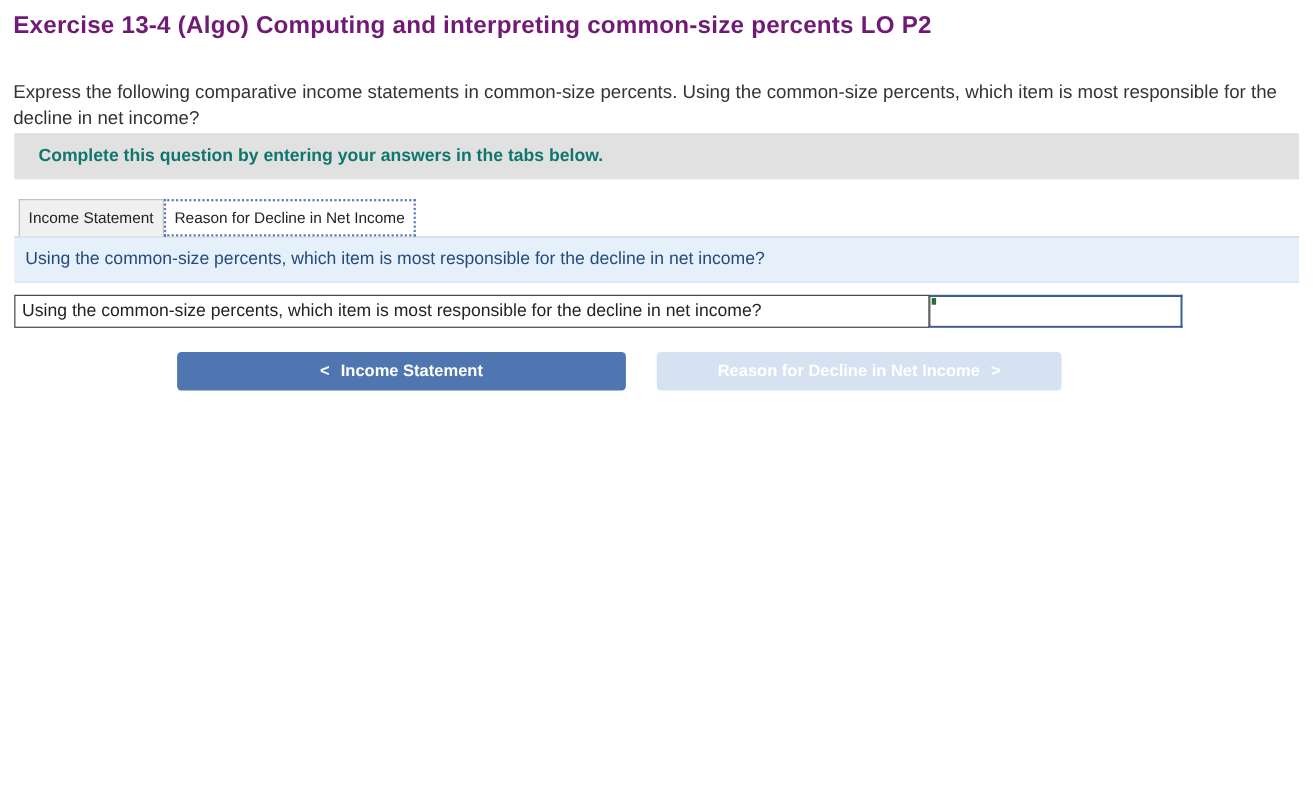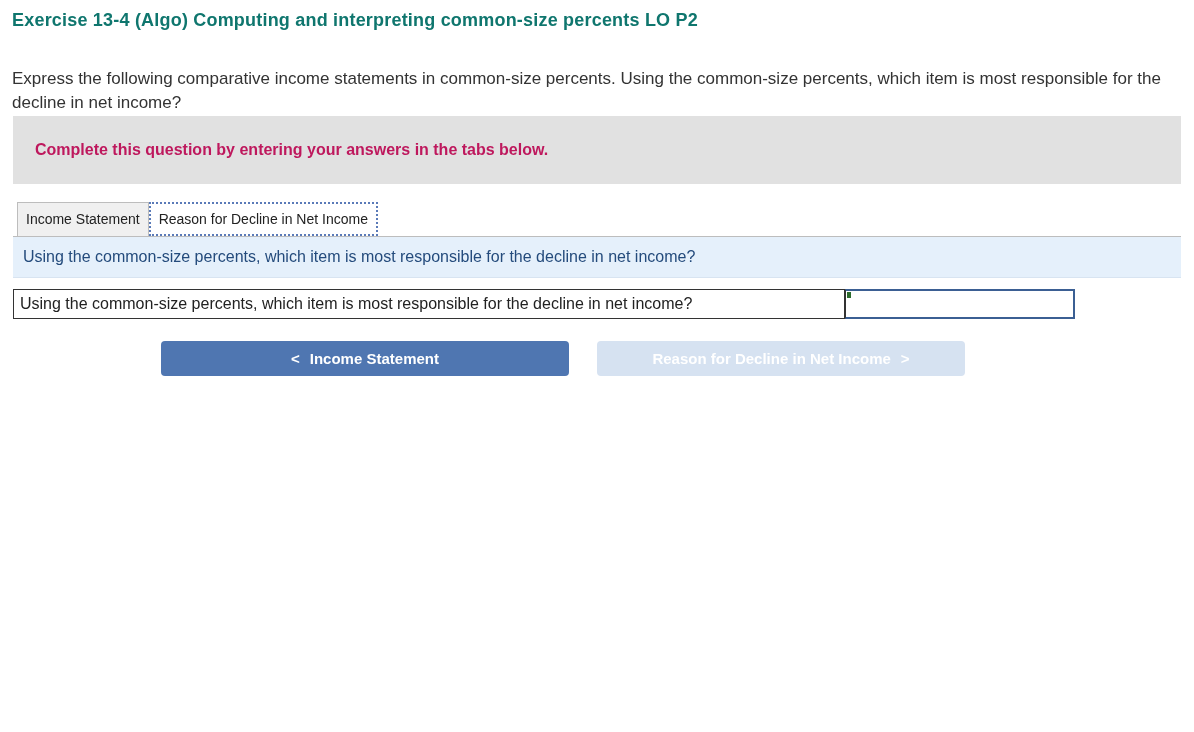--- a/index.html
+++ b/index.html
@@ -7,40 +7,40 @@
       margin: 0;
       padding: 0;
     }
     body {
       font-family: Arial, Helvetica, sans-serif;
       background: #ffffff;
       padding: 10px 12px;
       width: 1194px;
     }
     .page-title {
-      font-size: 18px;
+      font-size: 22px;
       font-weight: 700;
-      color: #0f766e;
+      color: #701a75;
       margin-bottom: 36px;
       letter-spacing: 0.2px;
     }
     .question-text {
       font-size: 17px;
       color: #333333;
       line-height: 1.4;
     }
     .main-container {
       border: 1px solid #ffffff;
     }
     .instruction-bar {
       background: #e1e1e1;
-      padding: 25px 22px;
+      padding: 12px 22px;
       font-size: 16px;
       font-weight: 700;
-      color: #be185d;
+      color: #0f766e;
     }
     .tabs-row {
       display: flex;
       gap: 0;
       padding-left: 4px;
       margin-top: 18px;
       border-bottom: 1px solid #bdbdbd;
     }
     .tab {
       border: 1px solid #bdbdbd;

